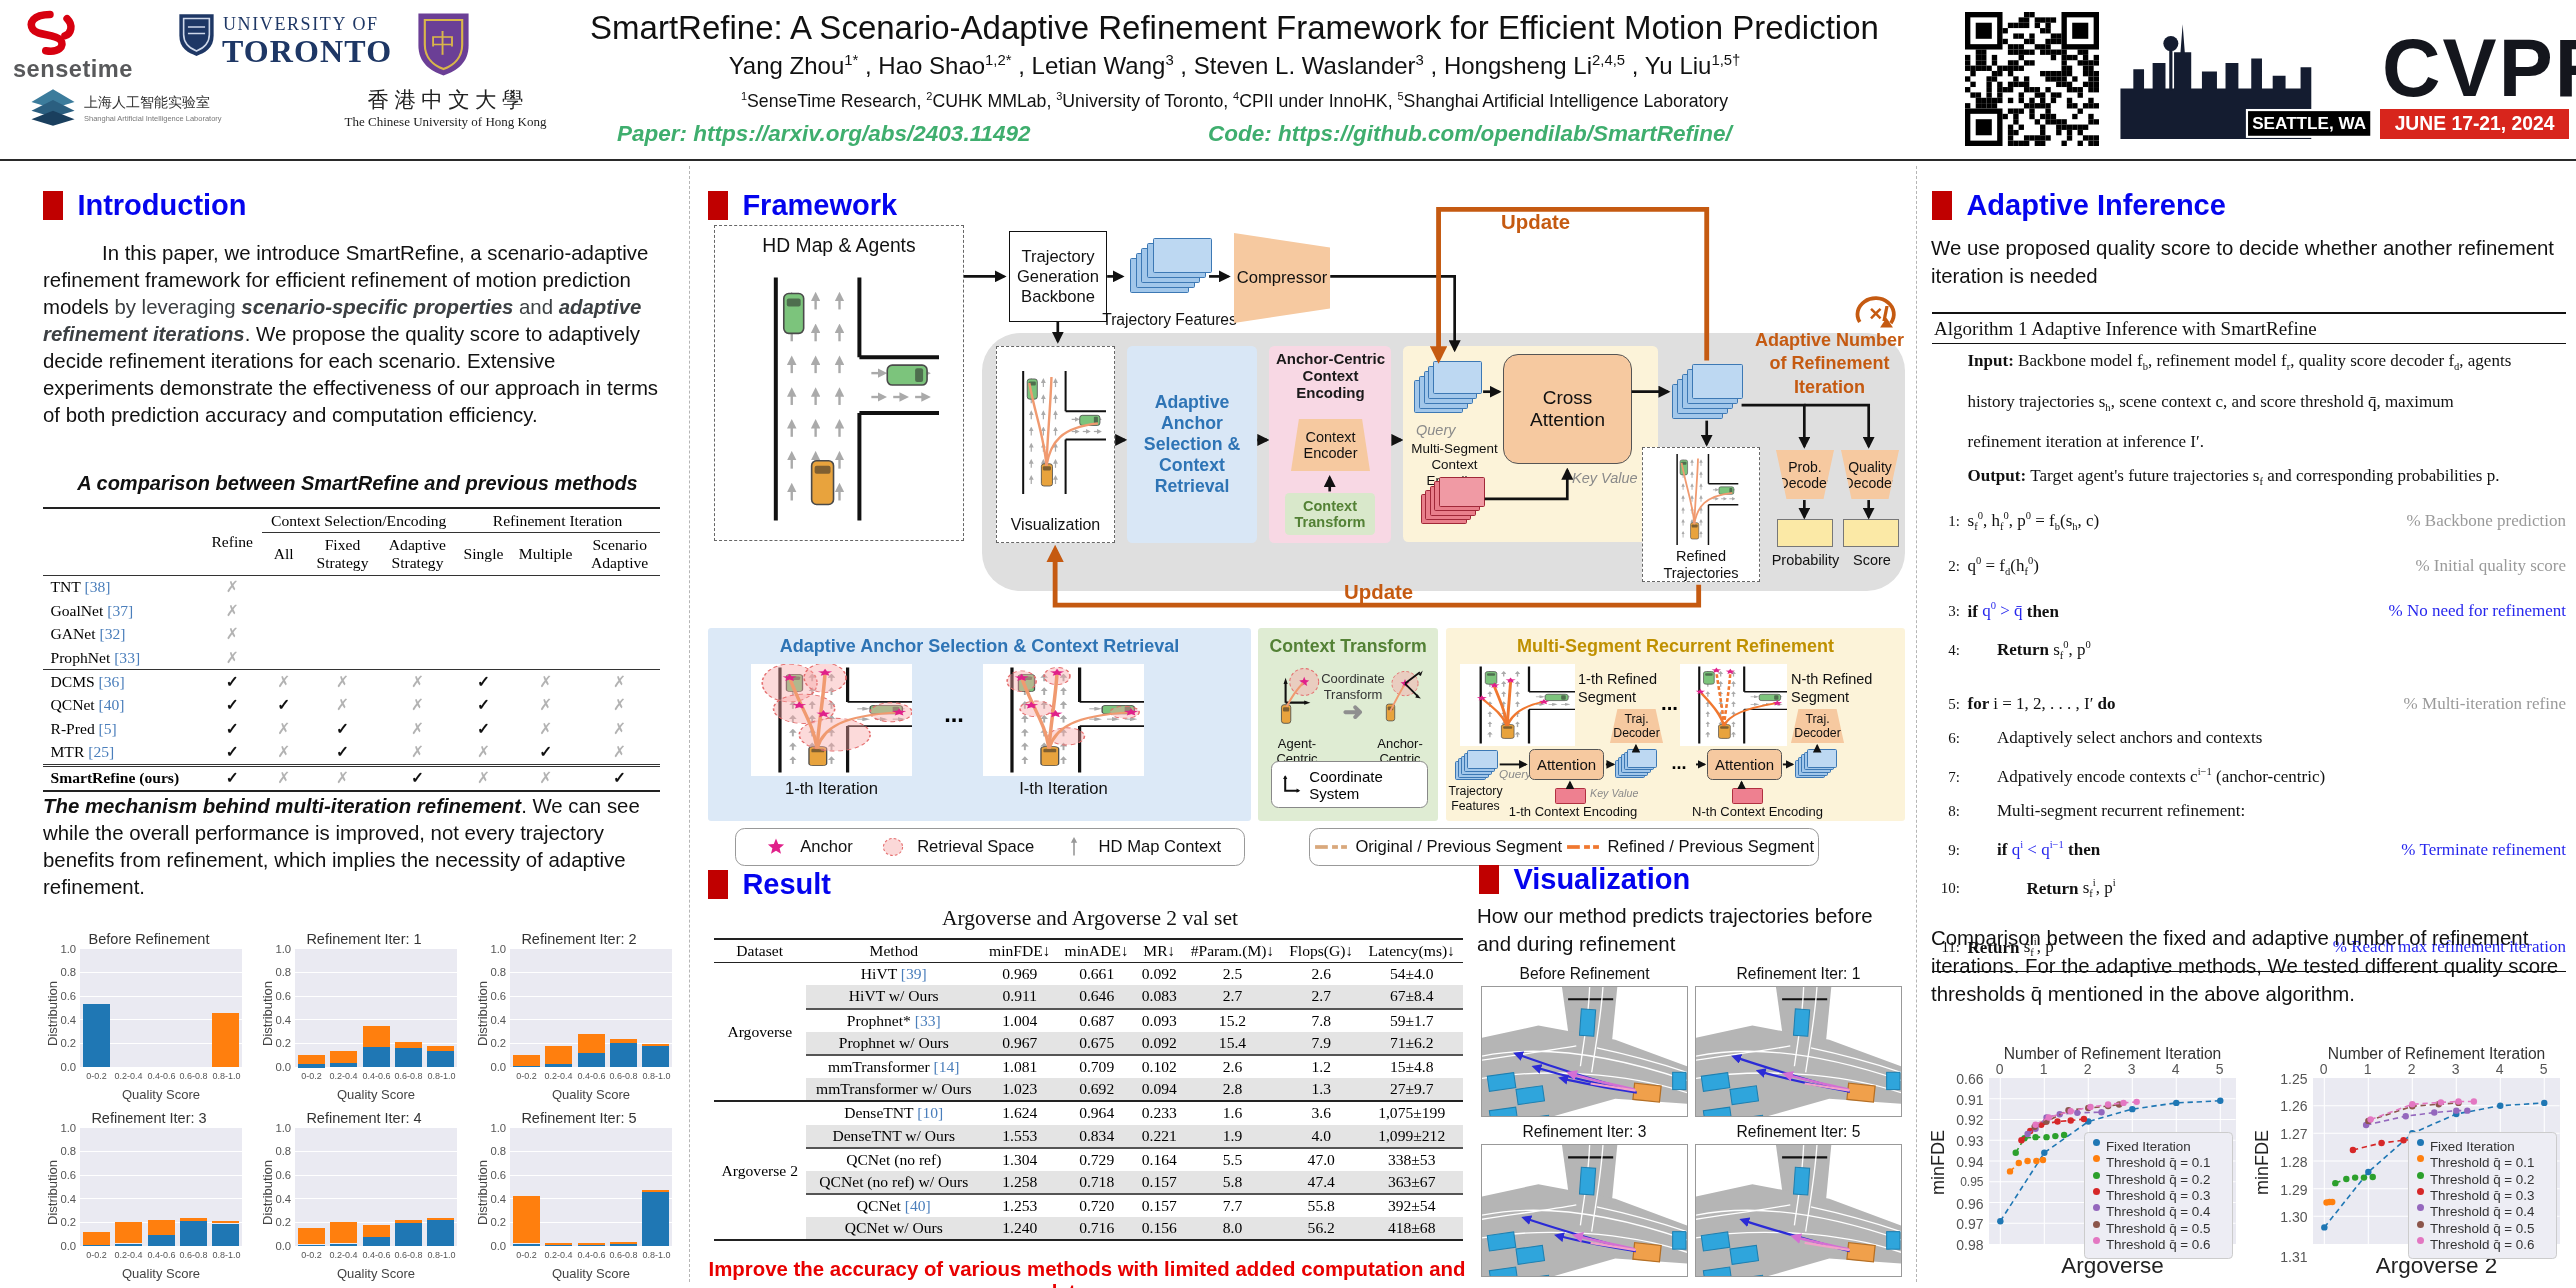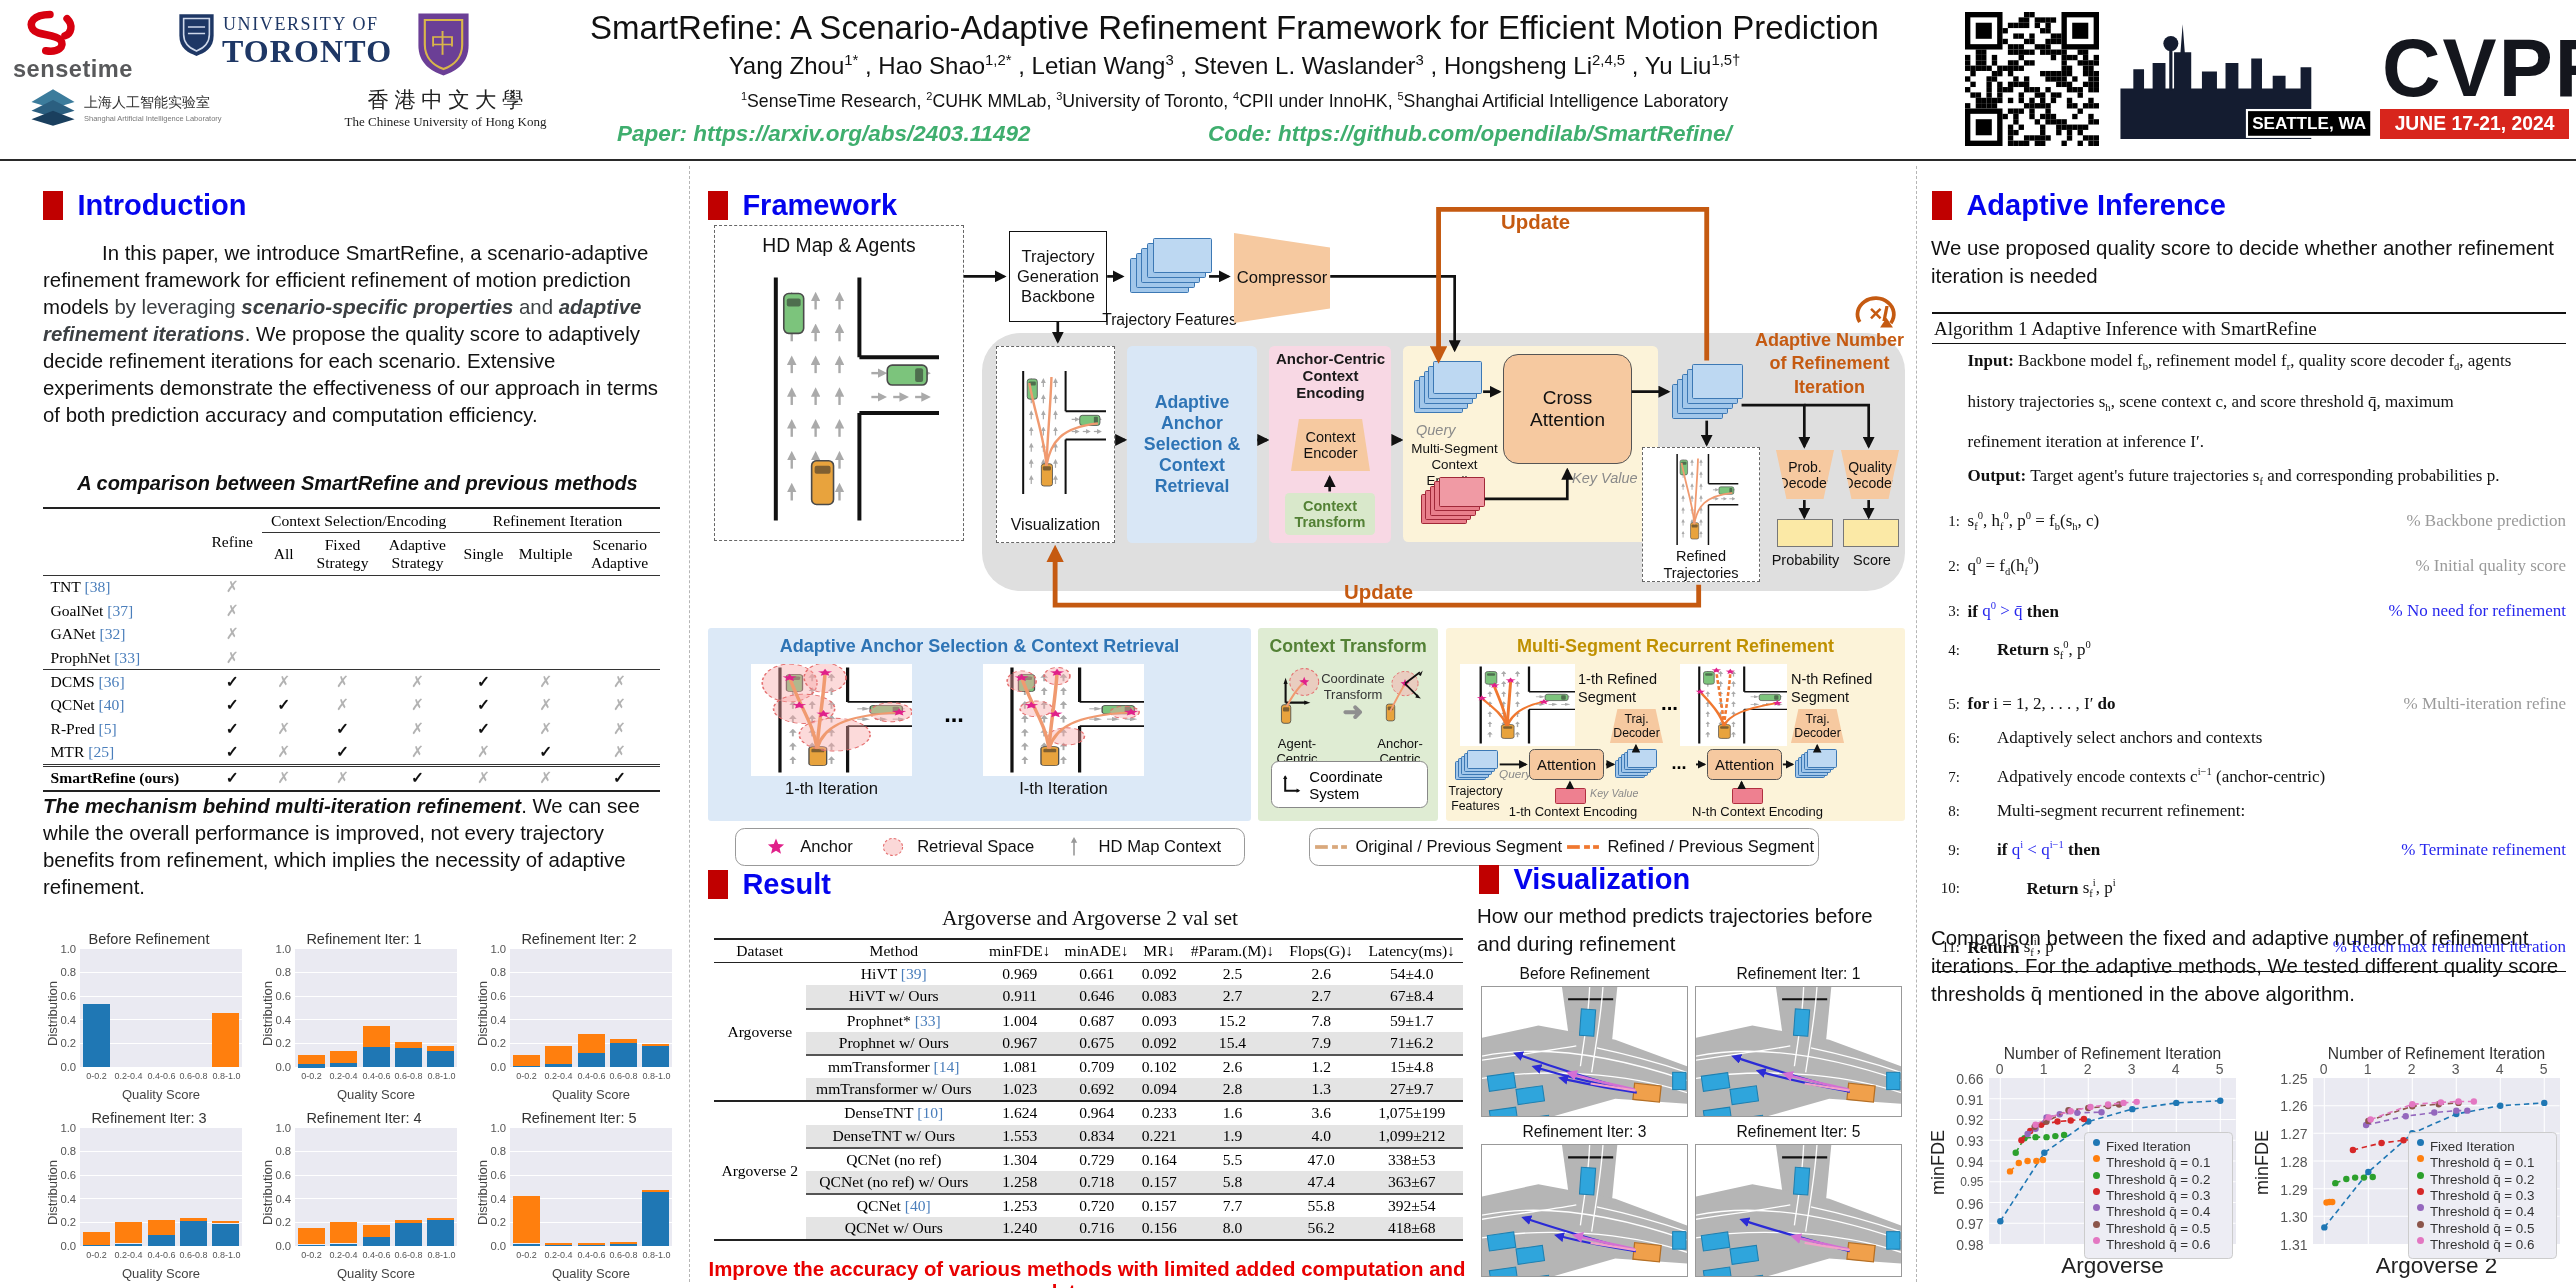--- a/index.html
+++ b/index.html
@@ -1856,21 +1856,21 @@
       <div class="tick" style="left: 150px; top: 16px; width: 21.5px; text-align: center; font-size: 14px;">2</div>
       <div class="tick" style="left: 194px; top: 16px; width: 21.5px; text-align: center; font-size: 14px;">3</div>
       <div class="tick" style="left: 238px; top: 16px; width: 21.5px; text-align: center; font-size: 14px;">4</div>
       <div class="tick" style="left: 282px; top: 16px; width: 21.5px; text-align: center; font-size: 14px;">5</div>
       <div class="tick" style="left: 14.5px; top: 26px; width: 42px; text-align: right; font-size: 14px;">1.25</div>
       <div class="tick" style="left: 14.5px; top: 53px; width: 42px; text-align: right; font-size: 14px;">1.26</div>
       <div class="tick" style="left: 14.5px; top: 81px; width: 42px; text-align: right; font-size: 14px;">1.27</div>
       <div class="tick" style="left: 14.5px; top: 109px; width: 42px; text-align: right; font-size: 14px;">1.28</div>
       <div class="tick" style="left: 14.5px; top: 137px; width: 42px; text-align: right; font-size: 14px;">1.29</div>
       <div class="tick" style="left: 14.5px; top: 164px; width: 42px; text-align: right; font-size: 14px;">1.30</div>
-      <div class="tick" style="left: 14.5px; top: 192px; width: 42px; text-align: right; font-size: 14px;">1.31</div>
+      <div class="tick" style="left: 14.5px; top: 204px; width: 42px; text-align: right; font-size: 14px;">1.31</div>
       <div class="axlab vlab" style="left: 1.1px; top: 74px; height: 86px; font-size: 18px; color: rgb(34, 34, 34);">minFDE</div>
       <div class="bl2" style="left: 62px; top: 208px; width: 247px;">Argoverse 2</div>
       <div class="lgnd" style="left: 157px; top: 87px; width: 149px; height: 127px;">
         <div class="li">
           <span class="dot" style="background: rgb(31, 119, 180);"></span>
           <span>Fixed Iteration</span>
         </div>
         <div class="li">
           <span class="dot" style="background: rgb(255, 127, 14);"></span>
           <span>Threshold q̄ = 0.1</span>

